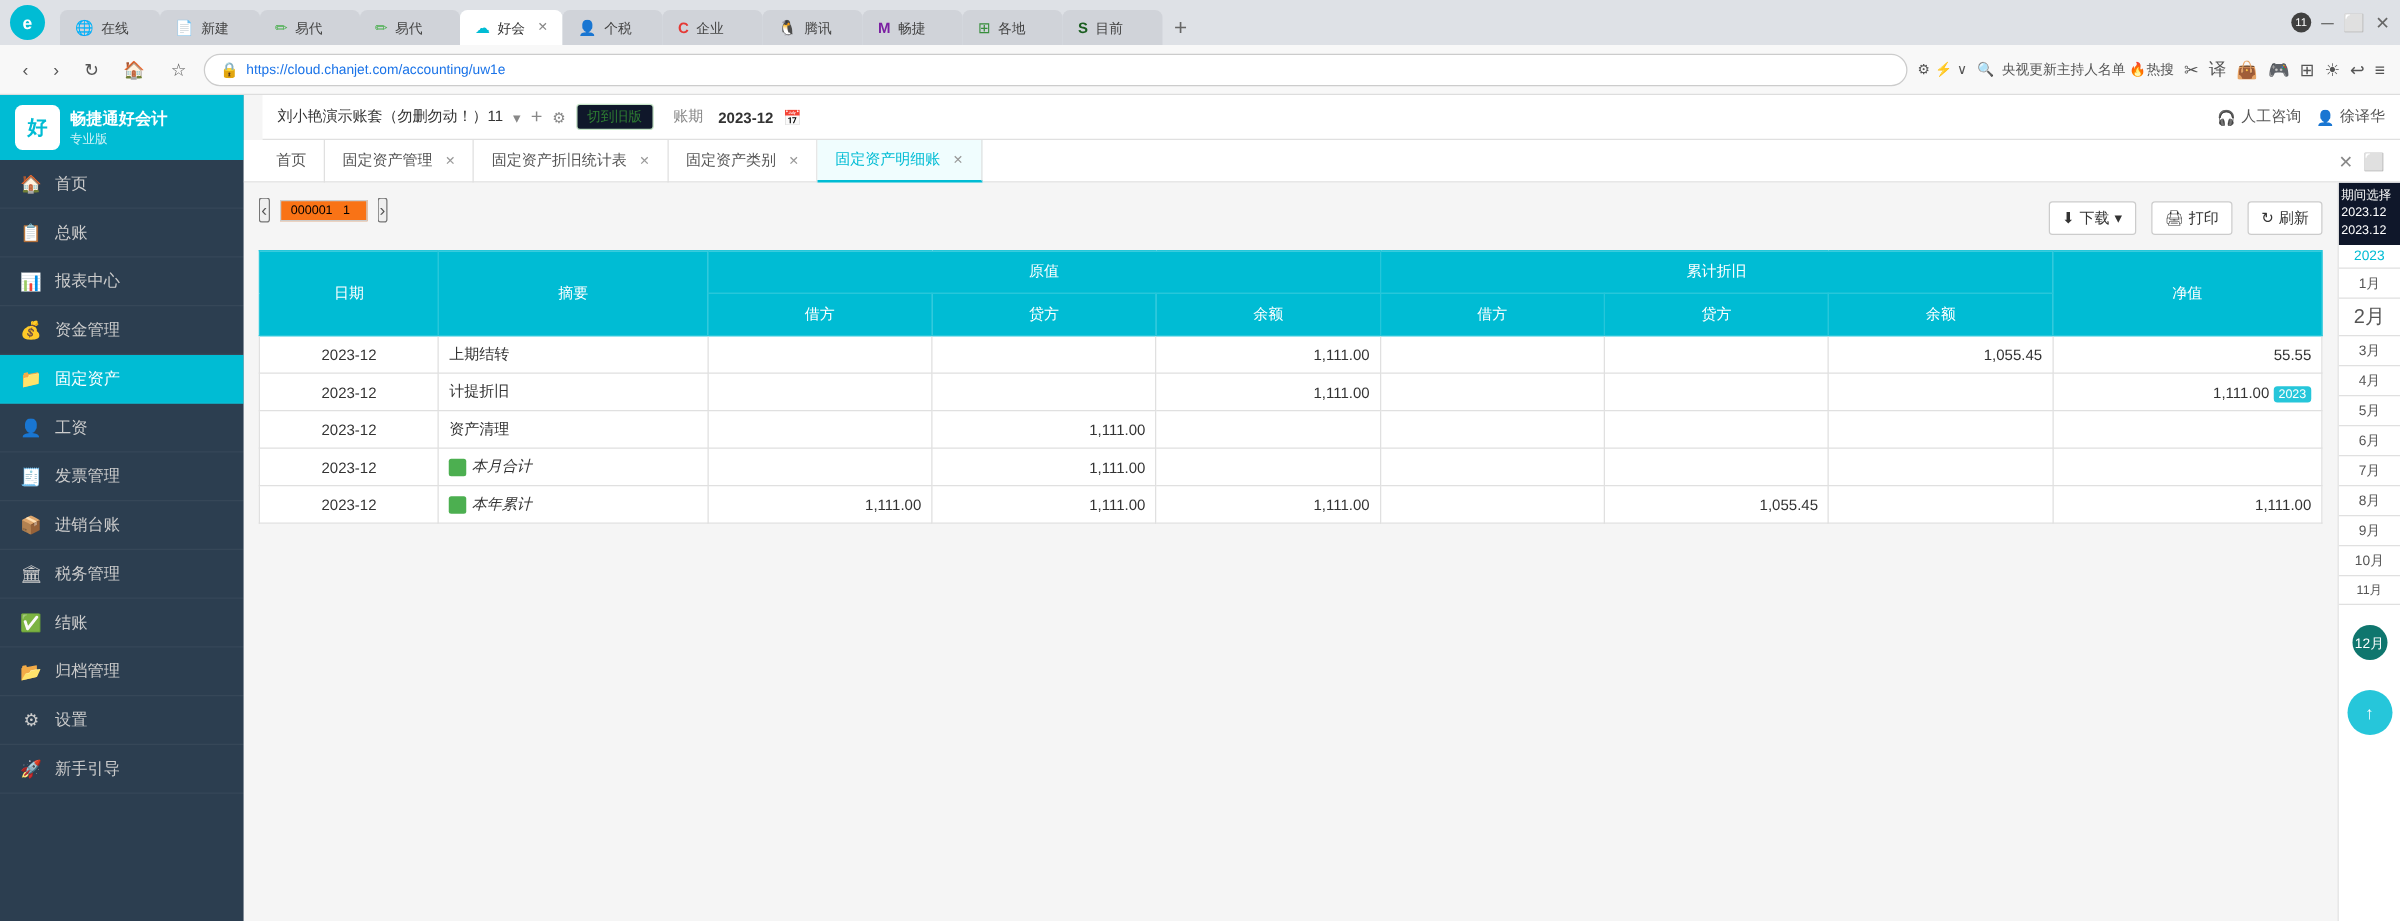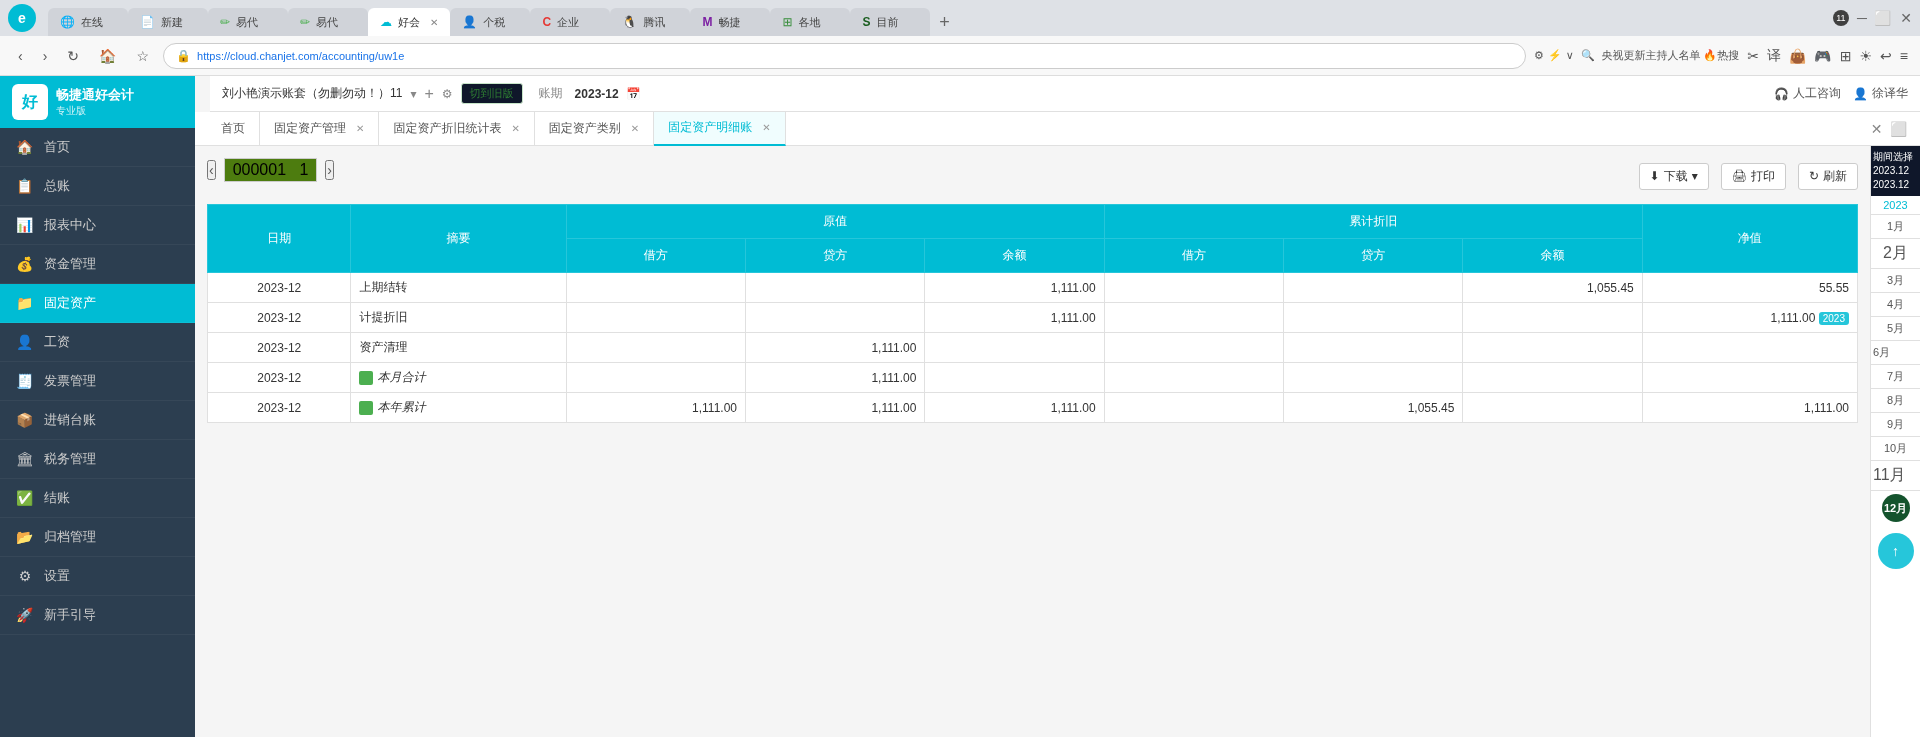--- a/index.html
+++ b/index.html
@@ -45,21 +45,21 @@
     .page-tab { padding: 0 14px; height: 34px; display: flex; align-items: center; gap: 6px; cursor: pointer; font-size: 12px; color: #555; border-right: 1px solid #e0e0e0; white-space: nowrap; }
     .page-tab.active { color: #00bcd4; border-bottom: 2px solid #00bcd4; background: #f0fdfe; }
     .page-tab .tab-x { font-size: 10px; color: #999; cursor: pointer; margin-left: 4px; }
     .page-tab-spacer { flex: 1; }
     .tab-window-btns { display: flex; gap: 8px; align-items: center; font-size: 14px; color: #888; }
     .ledger-area { flex: 1; padding: 12px; }
 
     
     .breadcrumb-nav { display: flex; align-items: center; gap: 8px; margin-bottom: 12px; }
     .nav-arrow { cursor: pointer; font-size: 14px; color: #555; }
-    .page-num-box { border: 1px solid #ccc; background: #4d7c0f; padding: 2px 8px; font-size: 16px; min-width: 70px; }
+    .page-num-box { border: 1px solid #ccc; background: #f97316; padding: 2px 8px; font-size: 10px; min-width: 70px; }
 
     
     .toolbar { display: flex; align-items: center; gap: 12px; margin-bottom: 0; float: right; }
     .toolbar-btn { display: flex; align-items: center; gap: 4px; padding: 4px 10px; border: 1px solid #ccc; background: #fff; border-radius: 3px; cursor: pointer; font-size: 12px; color: #333; }
 
     
     .ledger-table { width: 100%; border-collapse: collapse; background: #fff; }
     .ledger-table th { background: #00bcd4; color: #fff; padding: 8px 6px; text-align: center; font-size: 12px; font-weight: normal; border: 1px solid #26c6da; }
     .ledger-table td { padding: 6px 8px; border: 1px solid #e0e0e0; font-size: 12px; color: #333; text-align: right; }
     .ledger-table td.text-left { text-align: left; }
@@ -408,27 +408,27 @@
           <div style="color:#fff;font-size:10px;">2023.12</div>
           <div style="color:#fff;font-size:10px;">2023.12</div>
         </div>
         <div class="period-year">2023</div>
         <div id="month-list">
         <div style="text-align: center; padding: 4px 2px; border-bottom: 1px solid rgb(224, 224, 224); cursor: pointer; color: rgb(85, 85, 85); font-size: 11px;">1月</div>
             <div style="text-align: center; padding: 4px 2px; border-bottom: 1px solid rgb(224, 224, 224); cursor: pointer; color: rgb(85, 85, 85); font-size: 16px;">2月</div>
             <div style="text-align: center; padding: 4px 2px; border-bottom: 1px solid rgb(224, 224, 224); cursor: pointer; color: rgb(85, 85, 85); font-size: 11px;">3月</div>
             <div style="text-align: center; padding: 4px 2px; border-bottom: 1px solid rgb(224, 224, 224); cursor: pointer; color: rgb(85, 85, 85); font-size: 11px;">4月</div>
             <div style="text-align: center; padding: 4px 2px; border-bottom: 1px solid rgb(224, 224, 224); cursor: pointer; color: rgb(85, 85, 85); font-size: 11px;">5月</div>
-            <div style="text-align: left; padding: 4px 2px; border-bottom: 1px solid rgb(224, 224, 224); cursor: pointer; color: rgb(85, 85, 85); font-size: 11px;">6月</div>
+            <div style="text-align: center; padding: 4px 2px; border-bottom: 1px solid rgb(224, 224, 224); cursor: pointer; color: rgb(85, 85, 85); font-size: 11px;">6月</div>
             <div style="text-align: center; padding: 4px 2px; border-bottom: 1px solid rgb(224, 224, 224); cursor: pointer; color: rgb(85, 85, 85); font-size: 11px;">7月</div>
             <div style="text-align: center; padding: 4px 2px; border-bottom: 1px solid rgb(224, 224, 224); cursor: pointer; color: rgb(85, 85, 85); font-size: 11px;">8月</div>
             <div style="text-align: center; padding: 4px 2px; border-bottom: 1px solid rgb(224, 224, 224); cursor: pointer; color: rgb(85, 85, 85); font-size: 11px;">9月</div>
             <div style="text-align: center; padding: 4px 2px; border-bottom: 1px solid rgb(224, 224, 224); cursor: pointer; color: rgb(85, 85, 85); font-size: 11px;">10月</div>
-            <div style="text-align: left; padding: 4px 2px; border-bottom: 1px solid rgb(224, 224, 224); cursor: pointer; color: rgb(85, 85, 85); font-size: 16px;">11月</div>
-            <div style="background: #14532d; color: rgb(255, 255, 255); border-radius: 50%; width: 28px; height: 28px; display: flex; align-items: center; justify-content: center; margin: 3px auto; cursor: pointer; font-size: 11px; font-weight: bold;">12月</div>
+            <div style="text-align: center; padding: 4px 2px; border-bottom: 1px solid rgb(224, 224, 224); cursor: pointer; color: rgb(85, 85, 85); font-size: 10px;">11月</div>
+            <div style="background: #0f766e; color: rgb(255, 255, 255); border-radius: 50%; width: 28px; height: 28px; display: flex; align-items: center; justify-content: center; margin: 16px auto; cursor: pointer; font-size: 11px;">12月</div>
           </div>
         <div style="padding:4px;display:flex;justify-content:center;">
           <div class="back-to-top">↑</div>
         </div>
       </div>
 
     </div>
   </div>
 </div>
 

